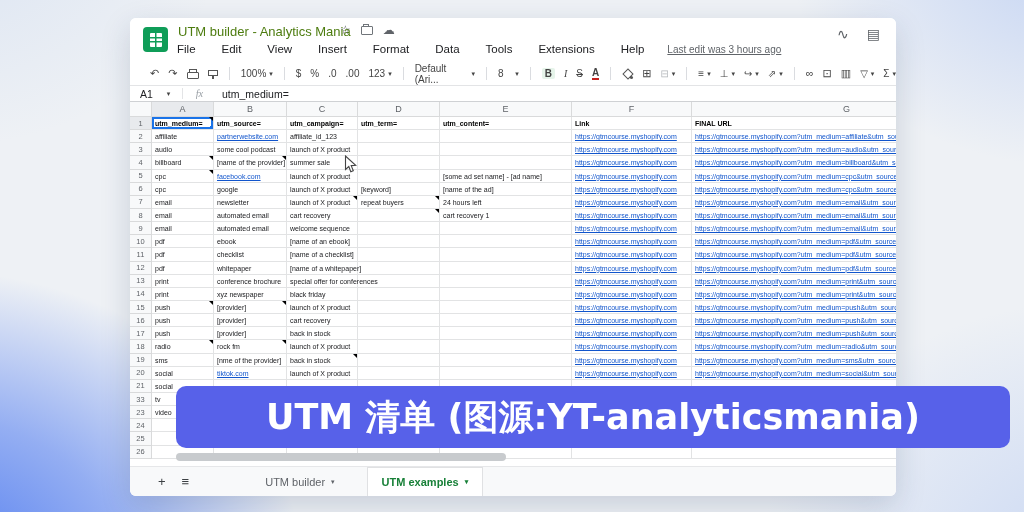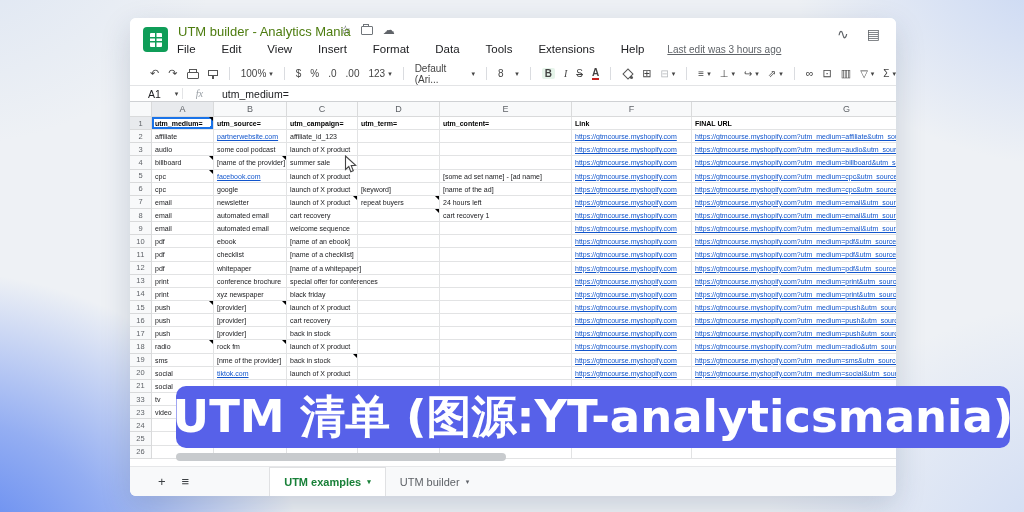--- a/index.html
+++ b/index.html
@@ -50,21 +50,21 @@
   .i-print::after  { content:""; position:absolute; left:3px; top:1px; width:6px; height:3px; border:1px solid #555; border-bottom:none; }
   .i-paint::before { content:""; position:absolute; left:1px; top:2px; width:8px; height:4px; border:1px solid #555; }
   .i-paint::after  { content:""; position:absolute; left:5px; top:7px; width:2px; height:4px; background:#555; }
   .i-fill::before  { content:""; position:absolute; left:2px; top:2px; width:6px; height:6px; border:1px solid #555; transform:rotate(45deg); }
   .i-fill::after   { content:""; position:absolute; right:0; bottom:1px; width:3px; height:3px; background:#555; border-radius:0 50% 50% 50%; }
   .dim { color:#b5b8bc; }
 
   
   .fbar { position:absolute; left:0; top:67px; width:100%; height:17px; background:#fff;
     border-top:1px solid #e3e4e6; border-bottom:1px solid #cfd1d4; display:flex; align-items:center; font-size:10.5px; }
-  .namebox { width:52px; padding-left:18px; color:#202124; display:flex; align-items:center; gap:14px; }
+  .namebox { width:52px; padding-left:10px; color:#202124; display:flex; align-items:center; gap:14px; }
   .fx { font-style:italic; font-family:"Liberation Serif", serif; color:#9aa0a6; width:34px; text-align:center; border-left:1px solid #e3e4e6; }
   .fval { color:#202124; padding-left:6px; }
 
   
   .grid { position:absolute; left:0; top:84px; width:766px; height:358px; overflow:hidden;
     display:grid; background:#fff; }
   .gh { background:#f8f9fa; border-right:1px solid #d9dadb; border-bottom:1px solid #d9dadb;
     color:#5f6368; font-size:9px; display:flex; align-items:center; justify-content:center; }
   .gh.hl { background:#e8eaed; }
   .rowh { font-size:7.5px; }
@@ -82,21 +82,21 @@
   .tabbar { position:absolute; left:0; bottom:0; width:100%; height:30px; background:#f8f9fa;
     border-top:1px solid #e6e7e9; display:flex; align-items:center; padding-left:28px; font-size:11px; color:#444; }
   .tb-ic { font-size:13px; color:#3c4043; margin-right:16px; }
   .sheet-tab { display:flex; align-items:center; gap:6px; padding:0 14px; height:30px; color:#5f6368; }
   .sheet-tab.active { background:#fff; border:1px solid #e0e1e3; border-bottom:none; color:#188038; font-weight:bold; margin-left:18px; }
   .tab-caret { font-size:7px; }
 
   
   .banner { position:absolute; left:176px; top:386px; width:834px; height:62px; background:#5761e9;
     border-radius:10px; z-index:50; display:flex; align-items:center; justify-content:center;
-    color:#fff; font-weight:bold; font-size:45px; white-space:nowrap;
+    color:#fff; font-weight:bold; font-size:35px; white-space:nowrap;
     font-family:"DejaVu Sans","Liberation Sans",sans-serif; }
 
   .cursor { position:absolute; left:344px; top:155px; z-index:60; }
 </style>
 </head>
 <body>
 
 <div class="window">
 
   <div class="titlebar">
@@ -423,28 +423,28 @@
       <div class="cell"></div>
       <div class="cell"></div>
     </div>
 
   <div class="hscroll"></div>
 
   <div class="tabbar">
     <span class="tb-ic">+</span>
     <span class="tb-ic">≡</span>
     <span id="tabs" style="display: flex; align-items: center; margin-left: 46px; height: 30px;">
+        <span class="sheet-tab">
+          <span>UTM builder</span>
+          <span class="tab-caret">▾</span>
+        </span>
         <span class="sheet-tab active">
           <span>UTM examples</span>
           <span class="tab-caret">▾</span>
         </span>
-        <span class="sheet-tab">
-          <span>UTM builder</span>
-          <span class="tab-caret">▾</span>
-        </span>
       </span>
   </div>
 </div>
 
 <div class="banner">UTM 清单 (图源:YT-analyticsmania)</div>
 
 <svg class="cursor" width="13" height="19" viewBox="0 0 13 19">
   <path d="M1.5 1 L1.5 14.5 L4.8 11.5 L6.8 16.8 L9.3 15.7 L7.2 10.6 L11.7 10.3 Z" fill="#fff" stroke="#444" stroke-width="1.1"></path>
 </svg>
 

